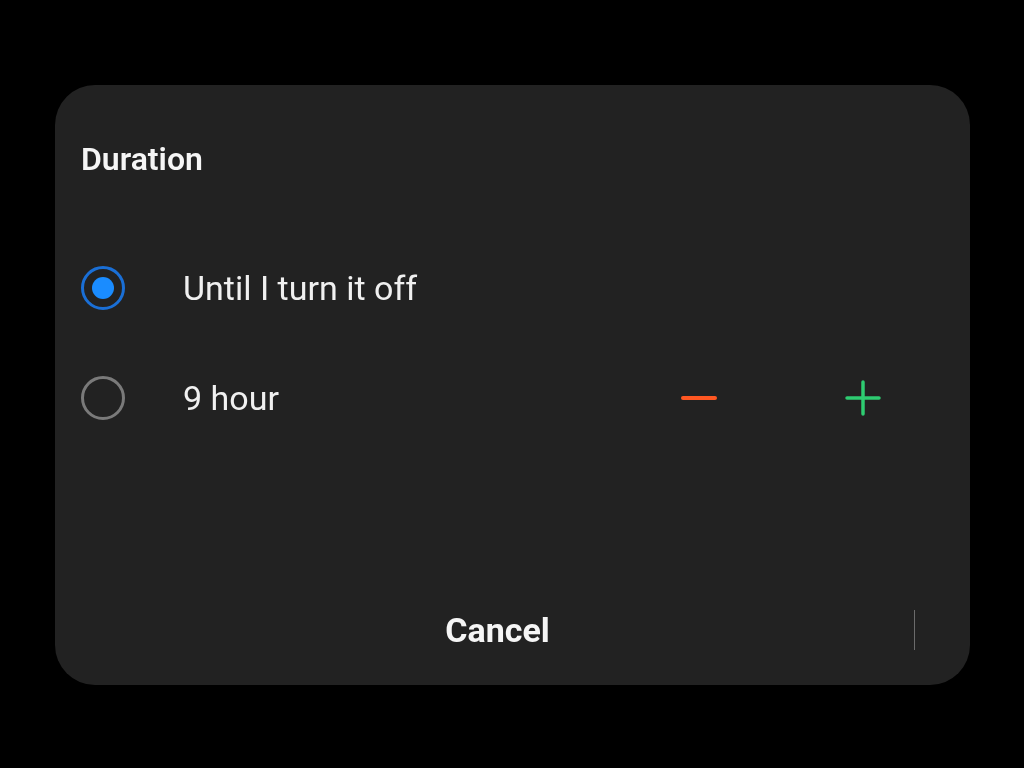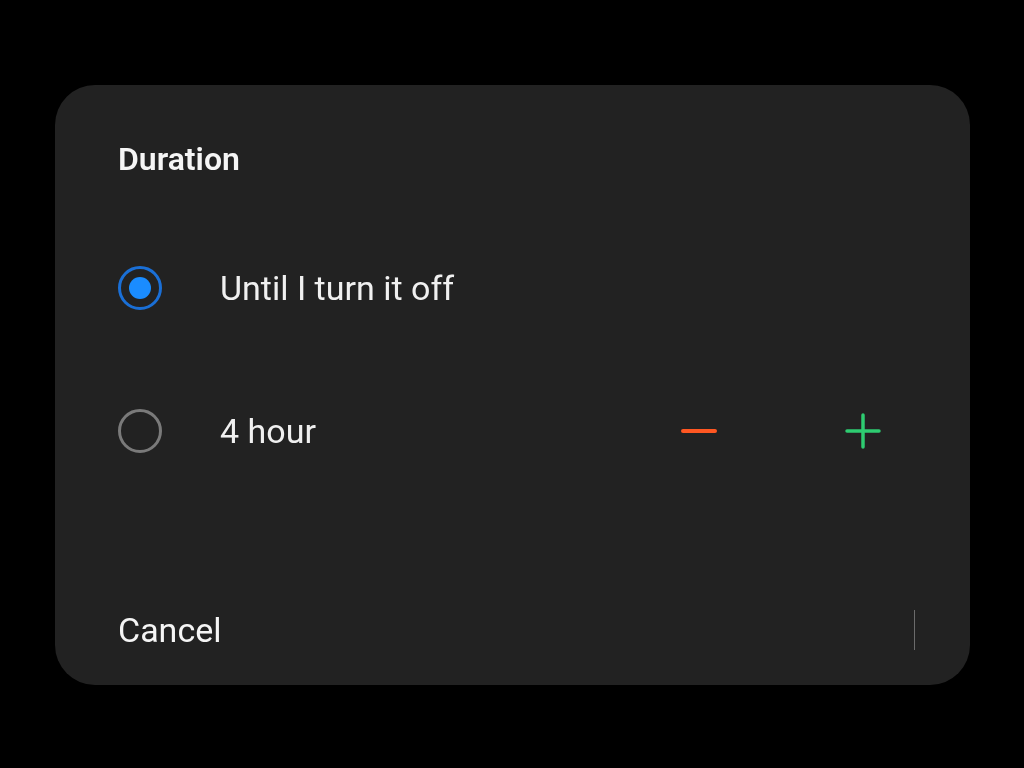--- a/index.html
+++ b/index.html
@@ -13,35 +13,34 @@
   }
   .dialog {
     position: absolute;
     left: 55px;
     top: 85px;
     width: 915px;
     height: 600px;
     background: #222222;
     border-radius: 40px;
     box-sizing: border-box;
-    padding: 55px 55px 0 63px;
+    padding: 55px 55px 0 26px;
     display: flex;
     flex-direction: column;
   }
   .title {
     color: #f5f5f5;
     font-size: 32px;
     font-weight: 600;
     margin-bottom: 55px;
   }
   .options {
     flex: 1;
     display: flex;
     flex-direction: column;
-    gap: 33px;
   }
   .option-row {
     display: flex;
     align-items: center;
     height: 110px;
   }
   .radio {
     width: 44px;
     height: 44px;
     border-radius: 50%;
@@ -86,24 +85,24 @@
     cursor: pointer;
   }
   .actions {
     display: flex;
     align-items: center;
     height: 110px;
     border-top: 0;
   }
   .action-btn {
     flex: 1;
-    text-align: left;
+    text-align: center;
     color: #f5f5f5;
     font-size: 34px;
-    font-weight: 400;
+    font-weight: 700;
     cursor: pointer;
     padding: 20px 0;
   }
   .divider {
     width: 1px;
     height: 40px;
     background: #6b6b6b;
   }
 </style>
 </head>
@@ -117,21 +116,21 @@
 
     <div class="option-row">
       <div class="radio radio-selected">
         <div class="dot"></div>
       </div>
       <div class="option-label">Until I turn it off</div>
     </div>
 
     <div class="option-row">
       <div class="radio radio-unselected"></div>
-      <div class="option-label">4 hour</div>
+      <div class="option-label">9 hour</div>
       <div class="stepper">
         <div class="stepper-btn">
           <svg width="44" height="44" viewBox="0 0 44 44">
             <line x1="6" y1="22" x2="38" y2="22" stroke="#ff5722" stroke-width="4" stroke-linecap="round"></line>
           </svg>
         </div>
         <div class="stepper-btn">
           <svg width="44" height="44" viewBox="0 0 44 44">
             <line x1="6" y1="22" x2="38" y2="22" stroke="#2ecc71" stroke-width="3.5" stroke-linecap="round"></line>
             <line x1="22" y1="6" x2="22" y2="38" stroke="#2ecc71" stroke-width="3.5" stroke-linecap="round"></line>

